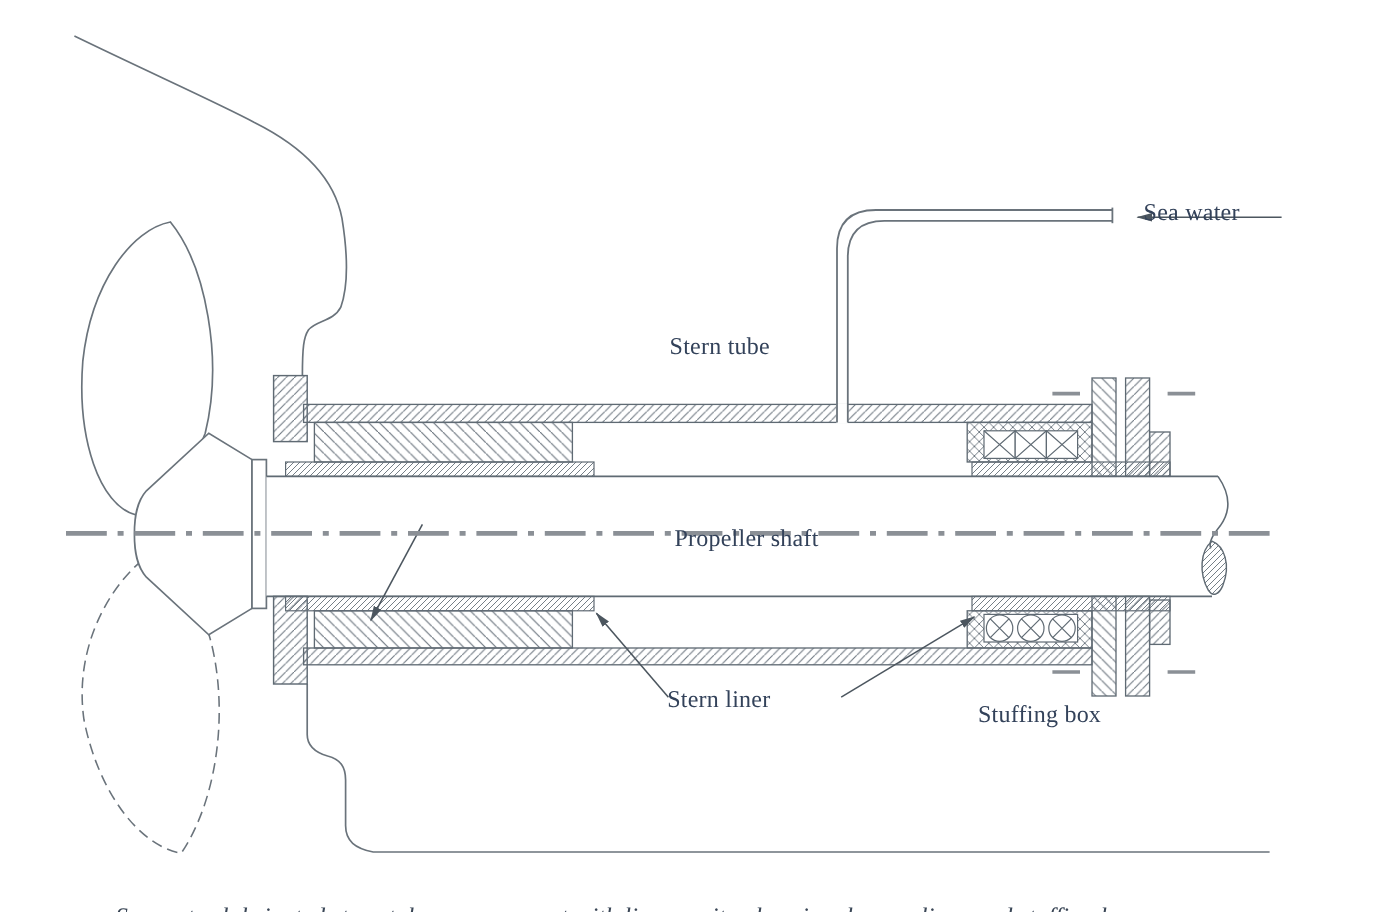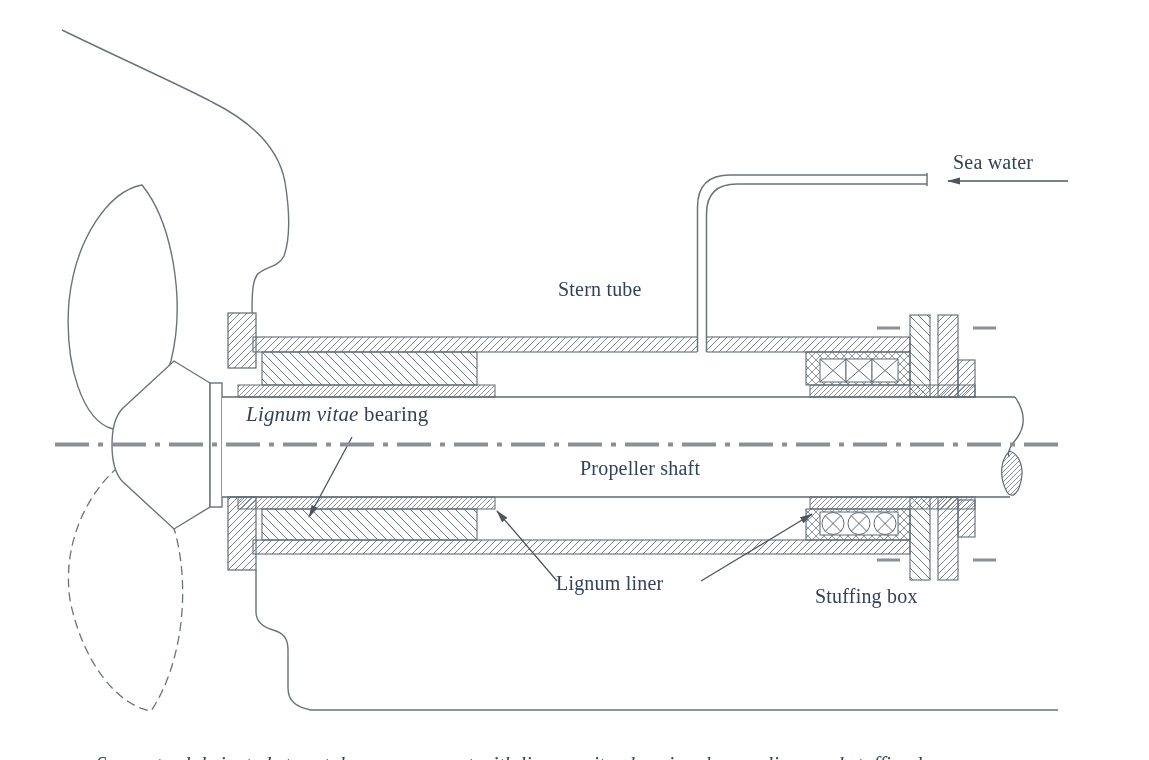--- a/index.html
+++ b/index.html
@@ -130,28 +130,25 @@
     <g stroke="#4c565f" stroke-width="1.3" fill="none">
       <path d="M1068,181 L948,181" marker-end="url(#ah)"></path>
       <path d="M352,437 L309,517" marker-end="url(#ah)"></path>
       <path d="M557,581 L497,511" marker-end="url(#ah)"></path>
       <path d="M701,581 L812,514" marker-end="url(#ah)"></path>
     </g>
 
     <path d="M55,444.5 H1062" stroke="#8b9096" stroke-width="4" fill="none" stroke-dasharray="34 9 5 9"></path>
   </svg>
 
-  <div class="lbl" id="lbl-sea-water" style="left:953px;top:151px;">Sea water</div>
+  <div class="lbl" id="lbl-sea-water" style="left:953px;top:166px;">Sea water</div>
 
   <div class="lbl" id="lbl-stern-tube" style="left:558px;top:278px;">Stern tube</div>
 
-  <div class="lbl" id="lbl-lignum-vitae" style="left:246px;top:403px;font-size:21px;">
-    <i>Lignum vitae</i><span> bearing</span>
-  </div>
 
-  <div class="lbl" id="lbl-propeller-shaft" style="left:562px;top:457px;margin-left:18px;">Propeller shaft</div>
+  <div class="lbl" id="lbl-propeller-shaft" style="left:562px;top:438px;">Propeller shaft</div>
 
-  <div class="lbl" id="lbl-bronze-liner" style="left:556px;top:572px;">Lignum liner</div>
+  <div class="lbl" id="lbl-bronze-liner" style="left:556px;top:572px;">Stern liner</div>
 
   <div class="lbl" id="lbl-stuffing-box" style="left:815px;top:585px;">Stuffing box</div>
 
   <div id="caption-cropped">Sea water lubricated stern tube arrangement with lignum vitae bearing, bronze liner and stuffing box</div>
 </div>
 
 </body></html>

